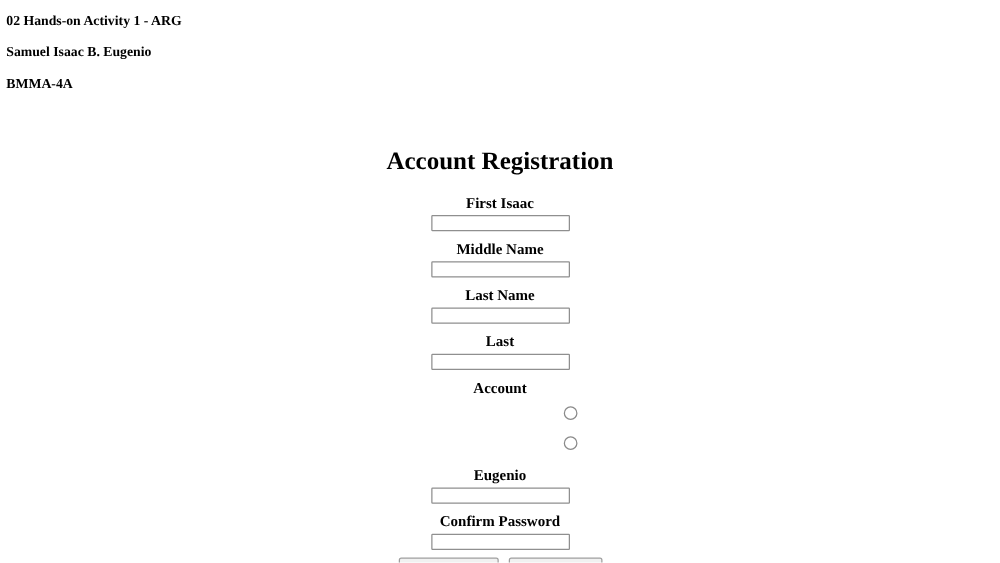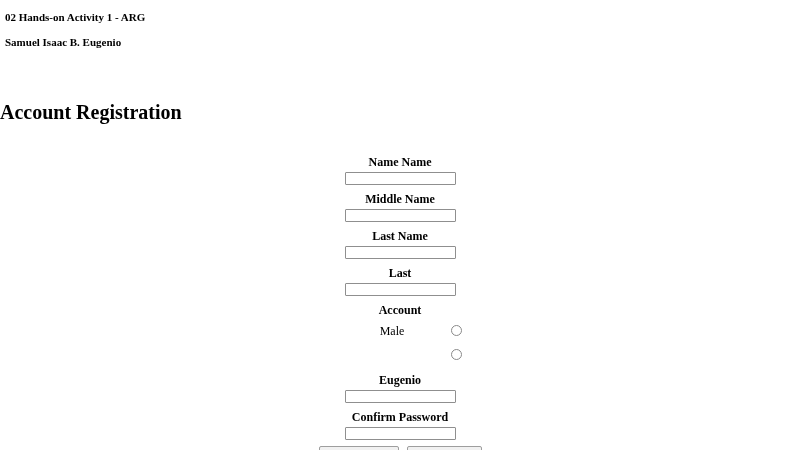--- a/index.html
+++ b/index.html
@@ -24,24 +24,24 @@
   .page-header .hline {
     font-weight: bold;
     font-size: 11px;
     height: 25px;
     line-height: 25px;
     white-space: nowrap;
   }
   
   .form-title {
     position: absolute;
-    top: 99px;
+    top: 116px;
     left: 0;
     width: 100%;
-    text-align: left;
+    text-align: center;
     font-weight: bold;
     font-size: 20px;
     line-height: 26px;
   }
   
   .reg-form {
     position: absolute;
     top: 150px;
     left: 0;
     width: 100%;
@@ -120,42 +120,42 @@
   }
   .form-button.left  { width: 80px; margin-right: 2px; }
   .form-button.right { width: 75px; margin-left: 2px; }
 </style>
 </head>
 <body>
 
 <div class="page-header">
   <div class="hline">02 Hands-on Activity 1 - ARG</div>
   <div class="hline">Samuel Isaac B. Eugenio</div>
+  <div class="hline">BMMA-4A</div>
 </div>
 
 <div class="form-title">Account Registration</div>
 
 <div class="reg-form">
 
-  <label class="field-label">Name Name</label>
+  <label class="field-label">First Isaac</label>
   <input class="text-input" type="text" value="" style="">
 
   <label class="field-label after">Middle Name</label>
   <input class="text-input" type="text" value="" style="">
 
   <label class="field-label after">Last Name</label>
   <input class="text-input" type="text" value="" style="">
 
   <label class="field-label after">Last</label>
   <input class="text-input" type="text" value="" style="">
 
   <label class="field-label after">Account</label>
 
   <div class="gender-row">
-    <span class="gender-option-label">Male</span>
     <input class="radio-input" type="radio" name="gender" style="">
   </div>
 
   <div class="gender-row">
     <input class="radio-input" type="radio" name="gender" style="">
   </div>
 
   <label class="field-label after">Eugenio</label>
   <input class="text-input" type="password" value="" style="">
 

